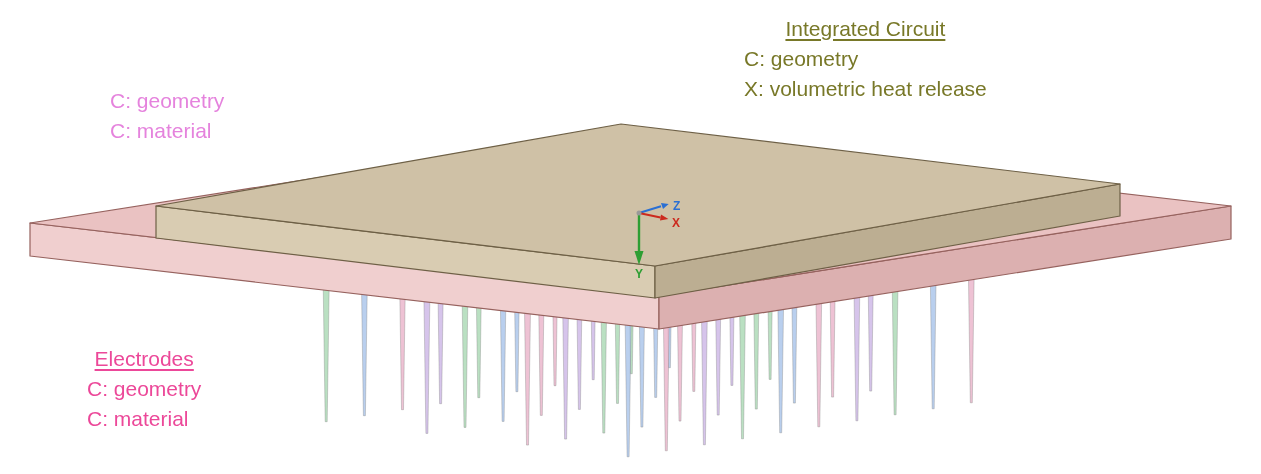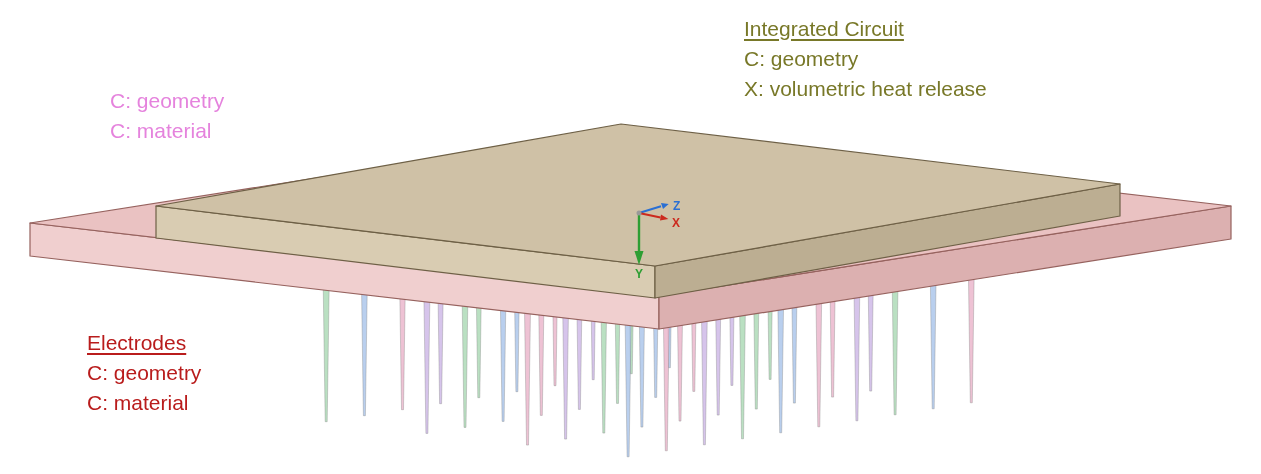--- a/index.html
+++ b/index.html
@@ -22,20 +22,21 @@
 
   .annot {
     position: absolute;
     font-size: 21px;
     line-height: 30px;
     white-space: nowrap;
   }
   .annot-title {
     text-decoration: underline;
     text-underline-offset: 3px;
+    text-align: center;
   }
 
   .axis-label {
     font-family: "Liberation Sans", sans-serif;
     font-size: 12px;
     font-weight: bold;
   }
 </style>
 </head>
 <body>
@@ -122,19 +123,19 @@
     <div class="annot-title">Integrated Circuit</div>
     <div class="annot-line">C: geometry</div>
     <div class="annot-line">X: volumetric heat release</div>
   </div>
 
   <div class="annot" style="left: 110px; top: 86px; color: rgb(229, 131, 221);">
     <div class="annot-line">C: geometry</div>
     <div class="annot-line">C: material</div>
   </div>
 
-  <div class="annot" style="left: 87px; top: 328px; color: #b91c1c;">
+  <div class="annot" style="left: 87px; top: 344px; color: #ec4899;">
     <div class="annot-title">Electrodes</div>
     <div class="annot-line">C: geometry</div>
     <div class="annot-line">C: material</div>
   </div>
 
 </div>
 
 </body></html>

